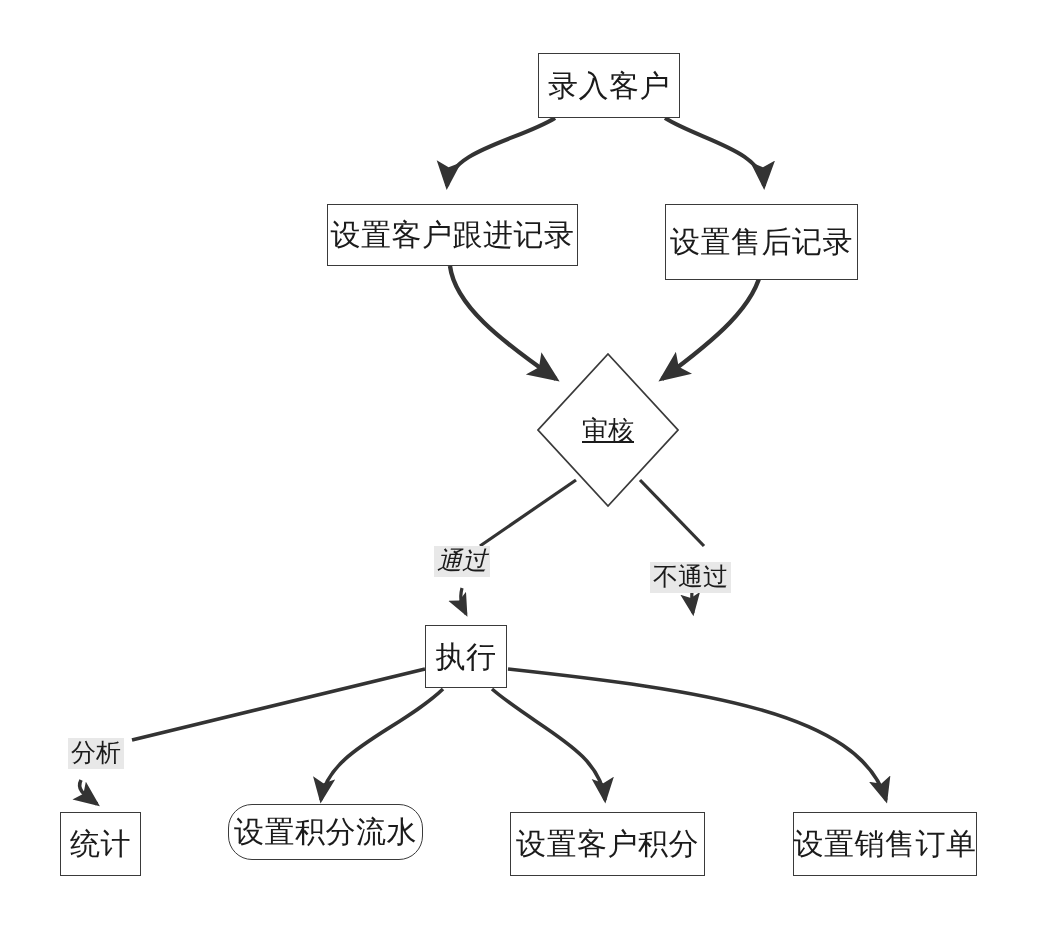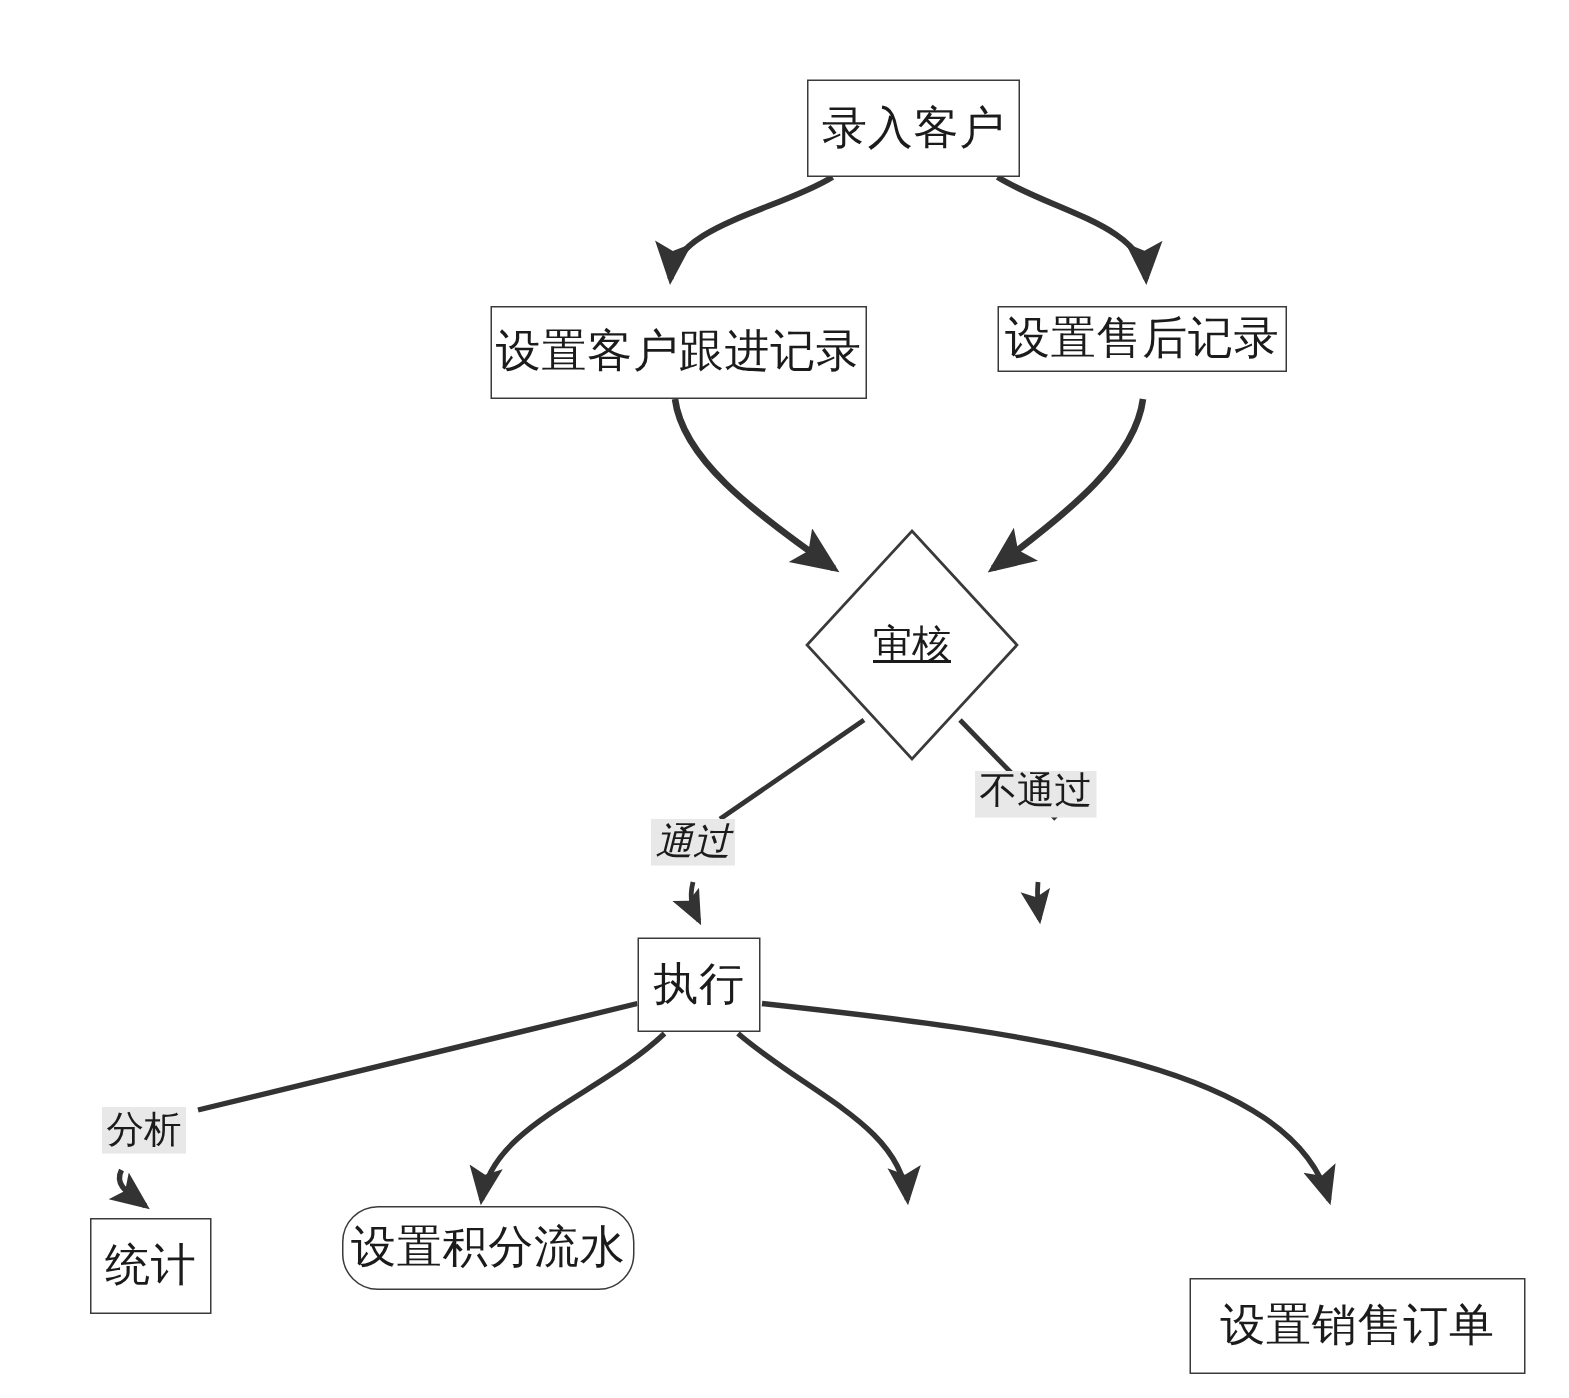--- a/index.html
+++ b/index.html
@@ -120,21 +120,21 @@
   </svg>
 
   <div class="node" style="left:538px; top:53px; width:142px; height:65px;">
     <span class="node-label">录入客户</span>
   </div>
 
   <div class="node" style="left:327px; top:204px; width:251px; height:62px;">
     <span class="node-label">设置客户跟进记录</span>
   </div>
 
-  <div class="node" style="left:665px; top:204px; width:193px; height:44px;">
+  <div class="node" style="left:665px; top:204px; width:193px; height:76px;">
     <span class="node-label">设置售后记录</span>
   </div>
 
   <div class="decision" style="left:536px; top:352px; width:144px; height:156px;">
     <svg class="dia-shape" viewBox="0 0 144 156" xmlns="http://www.w3.org/2000/svg">
       <polygon points="72,2 142,78 72,154 2,78" fill="#ffffff" stroke="#3a3a3a" stroke-width="1.8"></polygon>
     </svg>
     <div class="dia-text">
       <span>审核</span>
     </div>
@@ -146,24 +146,27 @@
 
 
   <div class="node" style="left:60px; top:812px; width:81px; height:64px;">
     <span class="node-label">统计</span>
   </div>
 
   <div class="node" style="left:228px; top:804px; width:195px; height:56px;border-radius:24px;">
     <span class="node-label">设置积分流水</span>
   </div>
 
+  <div class="node" style="left:510px; top:812px; width:195px; height:64px;">
+    <span class="node-label">设置客户积分</span>
+  </div>
 
-  <div class="node" style="left:793px; top:812px; width:224px; height:64px;margin-top:40px;">
+  <div class="node" style="left:793px; top:812px; width:184px; height:64px;">
     <span class="node-label">设置销售订单</span>
   </div>
 
   <div class="edge-label" style="left:434px; top:546px;font-style:italic;">通过</div>
 
-  <div class="edge-label" style="left:650px; top:514px;font-family:Liberation Mono, monospace;">不通过</div>
+  <div class="edge-label" style="left:650px; top:562px;">不通过</div>
 
   <div class="edge-label" style="left:68px; top:738px;">分析</div>
 
 </div>
 
 </body></html>

